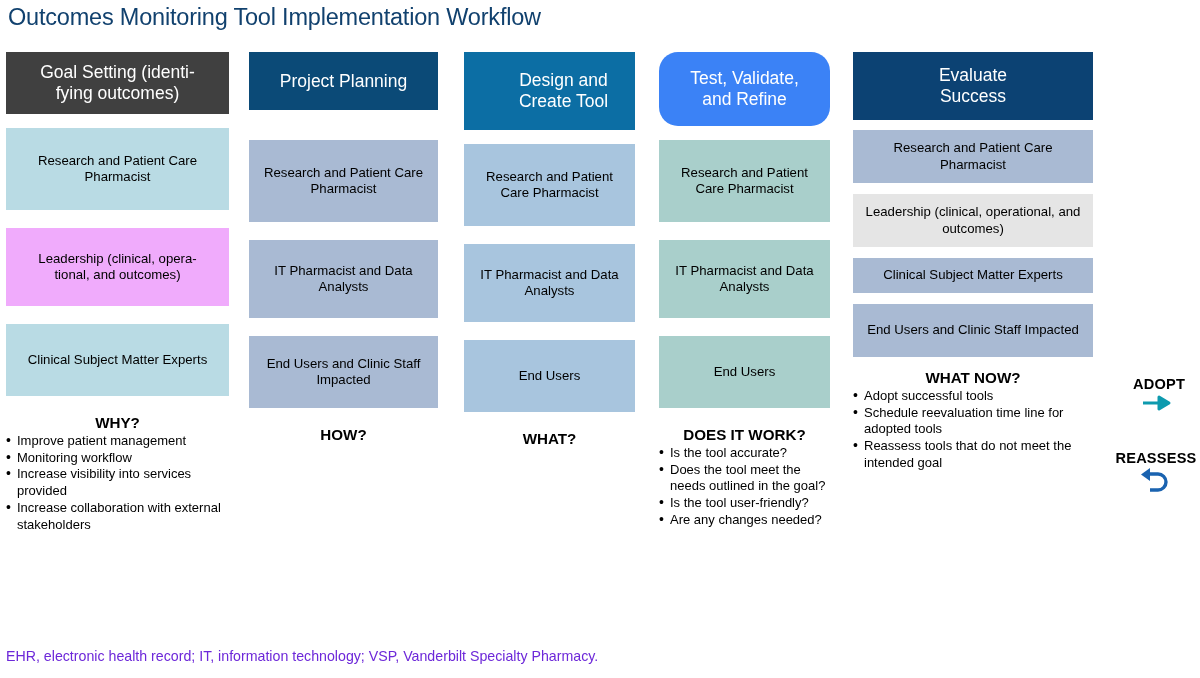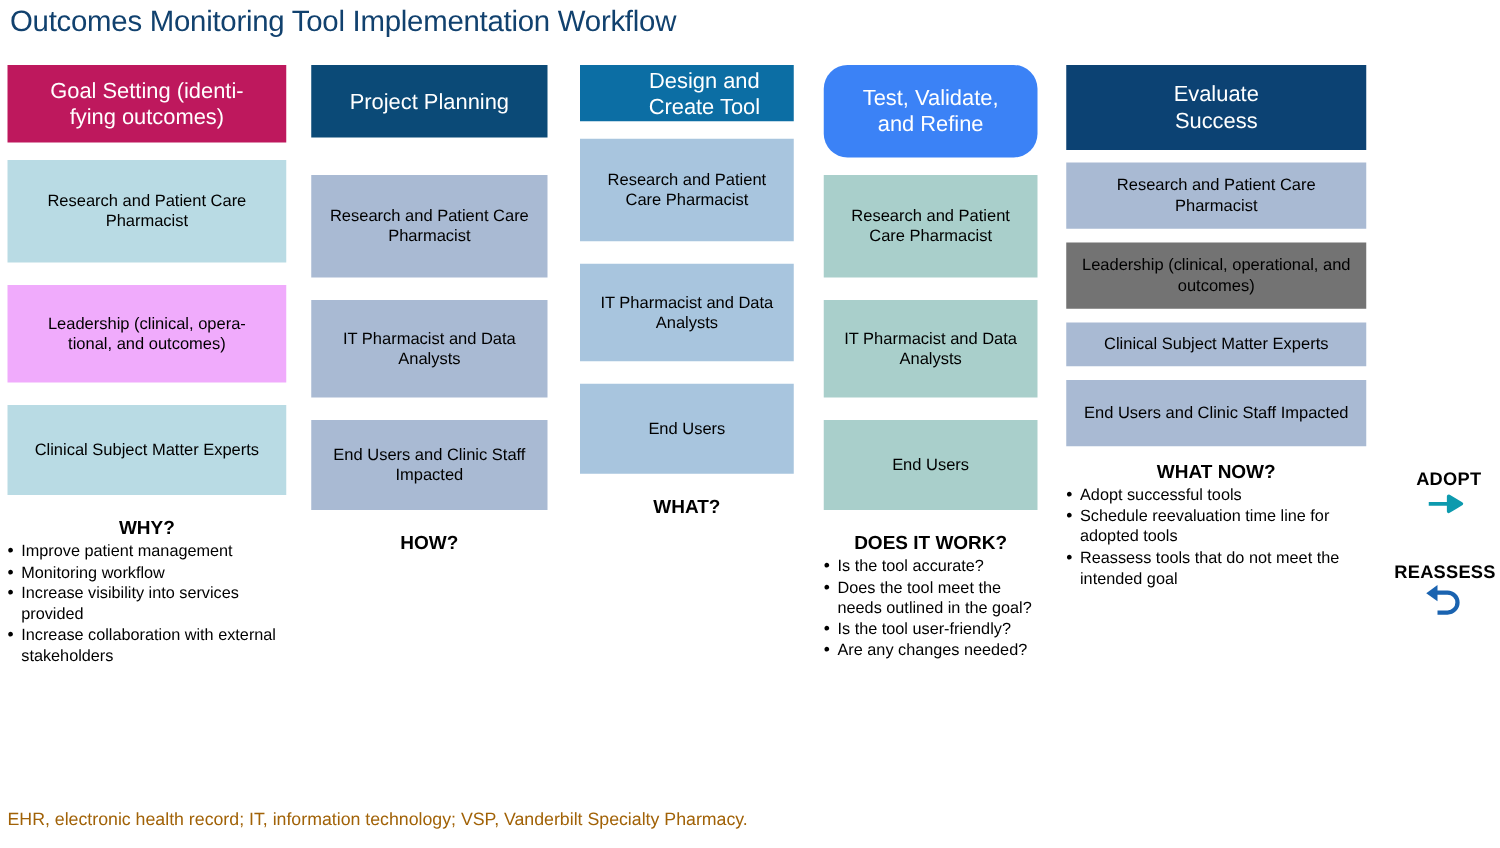--- a/index.html
+++ b/index.html
@@ -81,51 +81,51 @@
   .flag-label {
     font-size: 14.6px;
     font-weight: bold;
     letter-spacing: 0.2px;
   }
   .flag-icon { margin-top: 1px; }
   #footnote {
     position: absolute;
     left: 6px; top: 648px;
     font-size: 14.2px;
-    color: #a16207;
+    color: #6d28d9;
   }
 </style>
 </head>
 <body>
 
 <h1 id="page-title">Outcomes Monitoring Tool Implementation Workflow</h1>
 
 <div id="columns-container">
     <div class="column" style="left: 6px; width: 223px;">
-      <div class="col-header" style="background: #be185d; height: 62px; margin-bottom: 14px;">Goal Setting  (identi-<br>fying outcomes)</div>
+      <div class="col-header" style="background: #404040; height: 62px; margin-bottom: 14px;">Goal Setting  (identi-<br>fying outcomes)</div>
       <div class="role-box" style="background: rgb(185, 219, 228); height: 82px; margin-bottom: 18px;">Research and Patient Care Pharmacist</div>
       <div class="role-box" style="background: #f0abfc; height: 78px; margin-bottom: 18px;">Leadership (clinical, opera-<br>tional, and outcomes)</div>
       <div class="role-box" style="background: rgb(185, 219, 228); height: 72px; margin-bottom: 18px;">Clinical Subject Matter Experts</div>
       <div class="bullets-head">WHY?</div>
       <ul class="bullets">
         <li>Improve patient management</li>
         <li>Monitoring workflow</li>
         <li>Increase visibility into services provided</li>
         <li>Increase collaboration with external stakeholders</li>
       </ul>
     </div>
     <div class="column" style="left: 249px; width: 189px;">
       <div class="col-header" style="background: rgb(11, 74, 119); height: 58px; margin-bottom: 30px;">Project Planning</div>
       <div class="role-box" style="background: rgb(169, 186, 211); height: 82px; margin-bottom: 18px;">Research and Patient Care Pharmacist</div>
       <div class="role-box" style="background: rgb(169, 186, 211); height: 78px; margin-bottom: 18px;">IT Pharmacist and Data Analysts</div>
       <div class="role-box" style="background: rgb(169, 186, 211); height: 72px; margin-bottom: 18px;">End Users and Clinic Staff Impacted</div>
       <div class="bullets-head">HOW?</div>
     </div>
     <div class="column" style="left: 464px; width: 171px;">
-      <div class="col-header" style="background: rgb(12, 110, 164); height: 45px; margin-bottom: 14px; padding-left: 32px;">Design and<br>Create Tool</div>
+      <div class="col-header" style="background: rgb(12, 110, 164); height: 78px; margin-bottom: 14px; padding-left: 32px;">Design and<br>Create Tool</div>
       <div class="role-box" style="background: rgb(168, 197, 222); height: 82px; margin-bottom: 18px;">Research and Patient Care Pharmacist</div>
       <div class="role-box" style="background: rgb(168, 197, 222); height: 78px; margin-bottom: 18px;">IT Pharmacist and Data Analysts</div>
       <div class="role-box" style="background: rgb(168, 197, 222); height: 72px; margin-bottom: 18px;">End Users</div>
       <div class="bullets-head">WHAT?</div>
     </div>
     <div class="column" style="left: 659px; width: 171px;">
       <div class="col-header" style="background: #3b82f6; height: 74px; margin-bottom: 14px; border-radius: 19px;">Test, Validate,<br>and Refine</div>
       <div class="role-box" style="background: rgb(169, 207, 203); height: 82px; margin-bottom: 18px;">Research and Patient Care Pharmacist</div>
       <div class="role-box" style="background: rgb(169, 207, 203); height: 78px; margin-bottom: 18px;">IT Pharmacist and Data Analysts</div>
       <div class="role-box" style="background: rgb(169, 207, 203); height: 72px; margin-bottom: 18px;">End Users</div>
@@ -133,21 +133,21 @@
       <ul class="bullets">
         <li>Is the tool accurate?</li>
         <li>Does the tool meet the needs outlined in the goal?</li>
         <li>Is the tool user-friendly?</li>
         <li>Are any changes needed?</li>
       </ul>
     </div>
     <div class="column" style="left: 853px; width: 240px;">
       <div class="col-header" style="background: rgb(12, 66, 115); height: 68px; margin-bottom: 10px;">Evaluate<br>Success</div>
       <div class="role-box" style="background: rgb(169, 186, 211); height: 53px; margin-bottom: 11px;">Research and Patient Care Pharmacist</div>
-      <div class="role-box" style="background: #737373; height: 53px; margin-bottom: 11px;">Leadership (clinical, operational, and outcomes)</div>
+      <div class="role-box" style="background: #e5e5e5; height: 53px; margin-bottom: 11px;">Leadership (clinical, operational, and outcomes)</div>
       <div class="role-box" style="background: rgb(169, 186, 211); height: 35px; margin-bottom: 11px;">Clinical Subject Matter Experts</div>
       <div class="role-box" style="background: rgb(169, 186, 211); height: 53px; margin-bottom: 11px;">End Users and Clinic Staff Impacted</div>
       <div class="bullets-head">WHAT NOW?</div>
       <ul class="bullets">
         <li>Adopt successful tools</li>
         <li>Schedule reevaluation time line for adopted tools</li>
         <li>Reassess tools that do not meet the intended goal</li>
       </ul>
     </div>
   </div>

